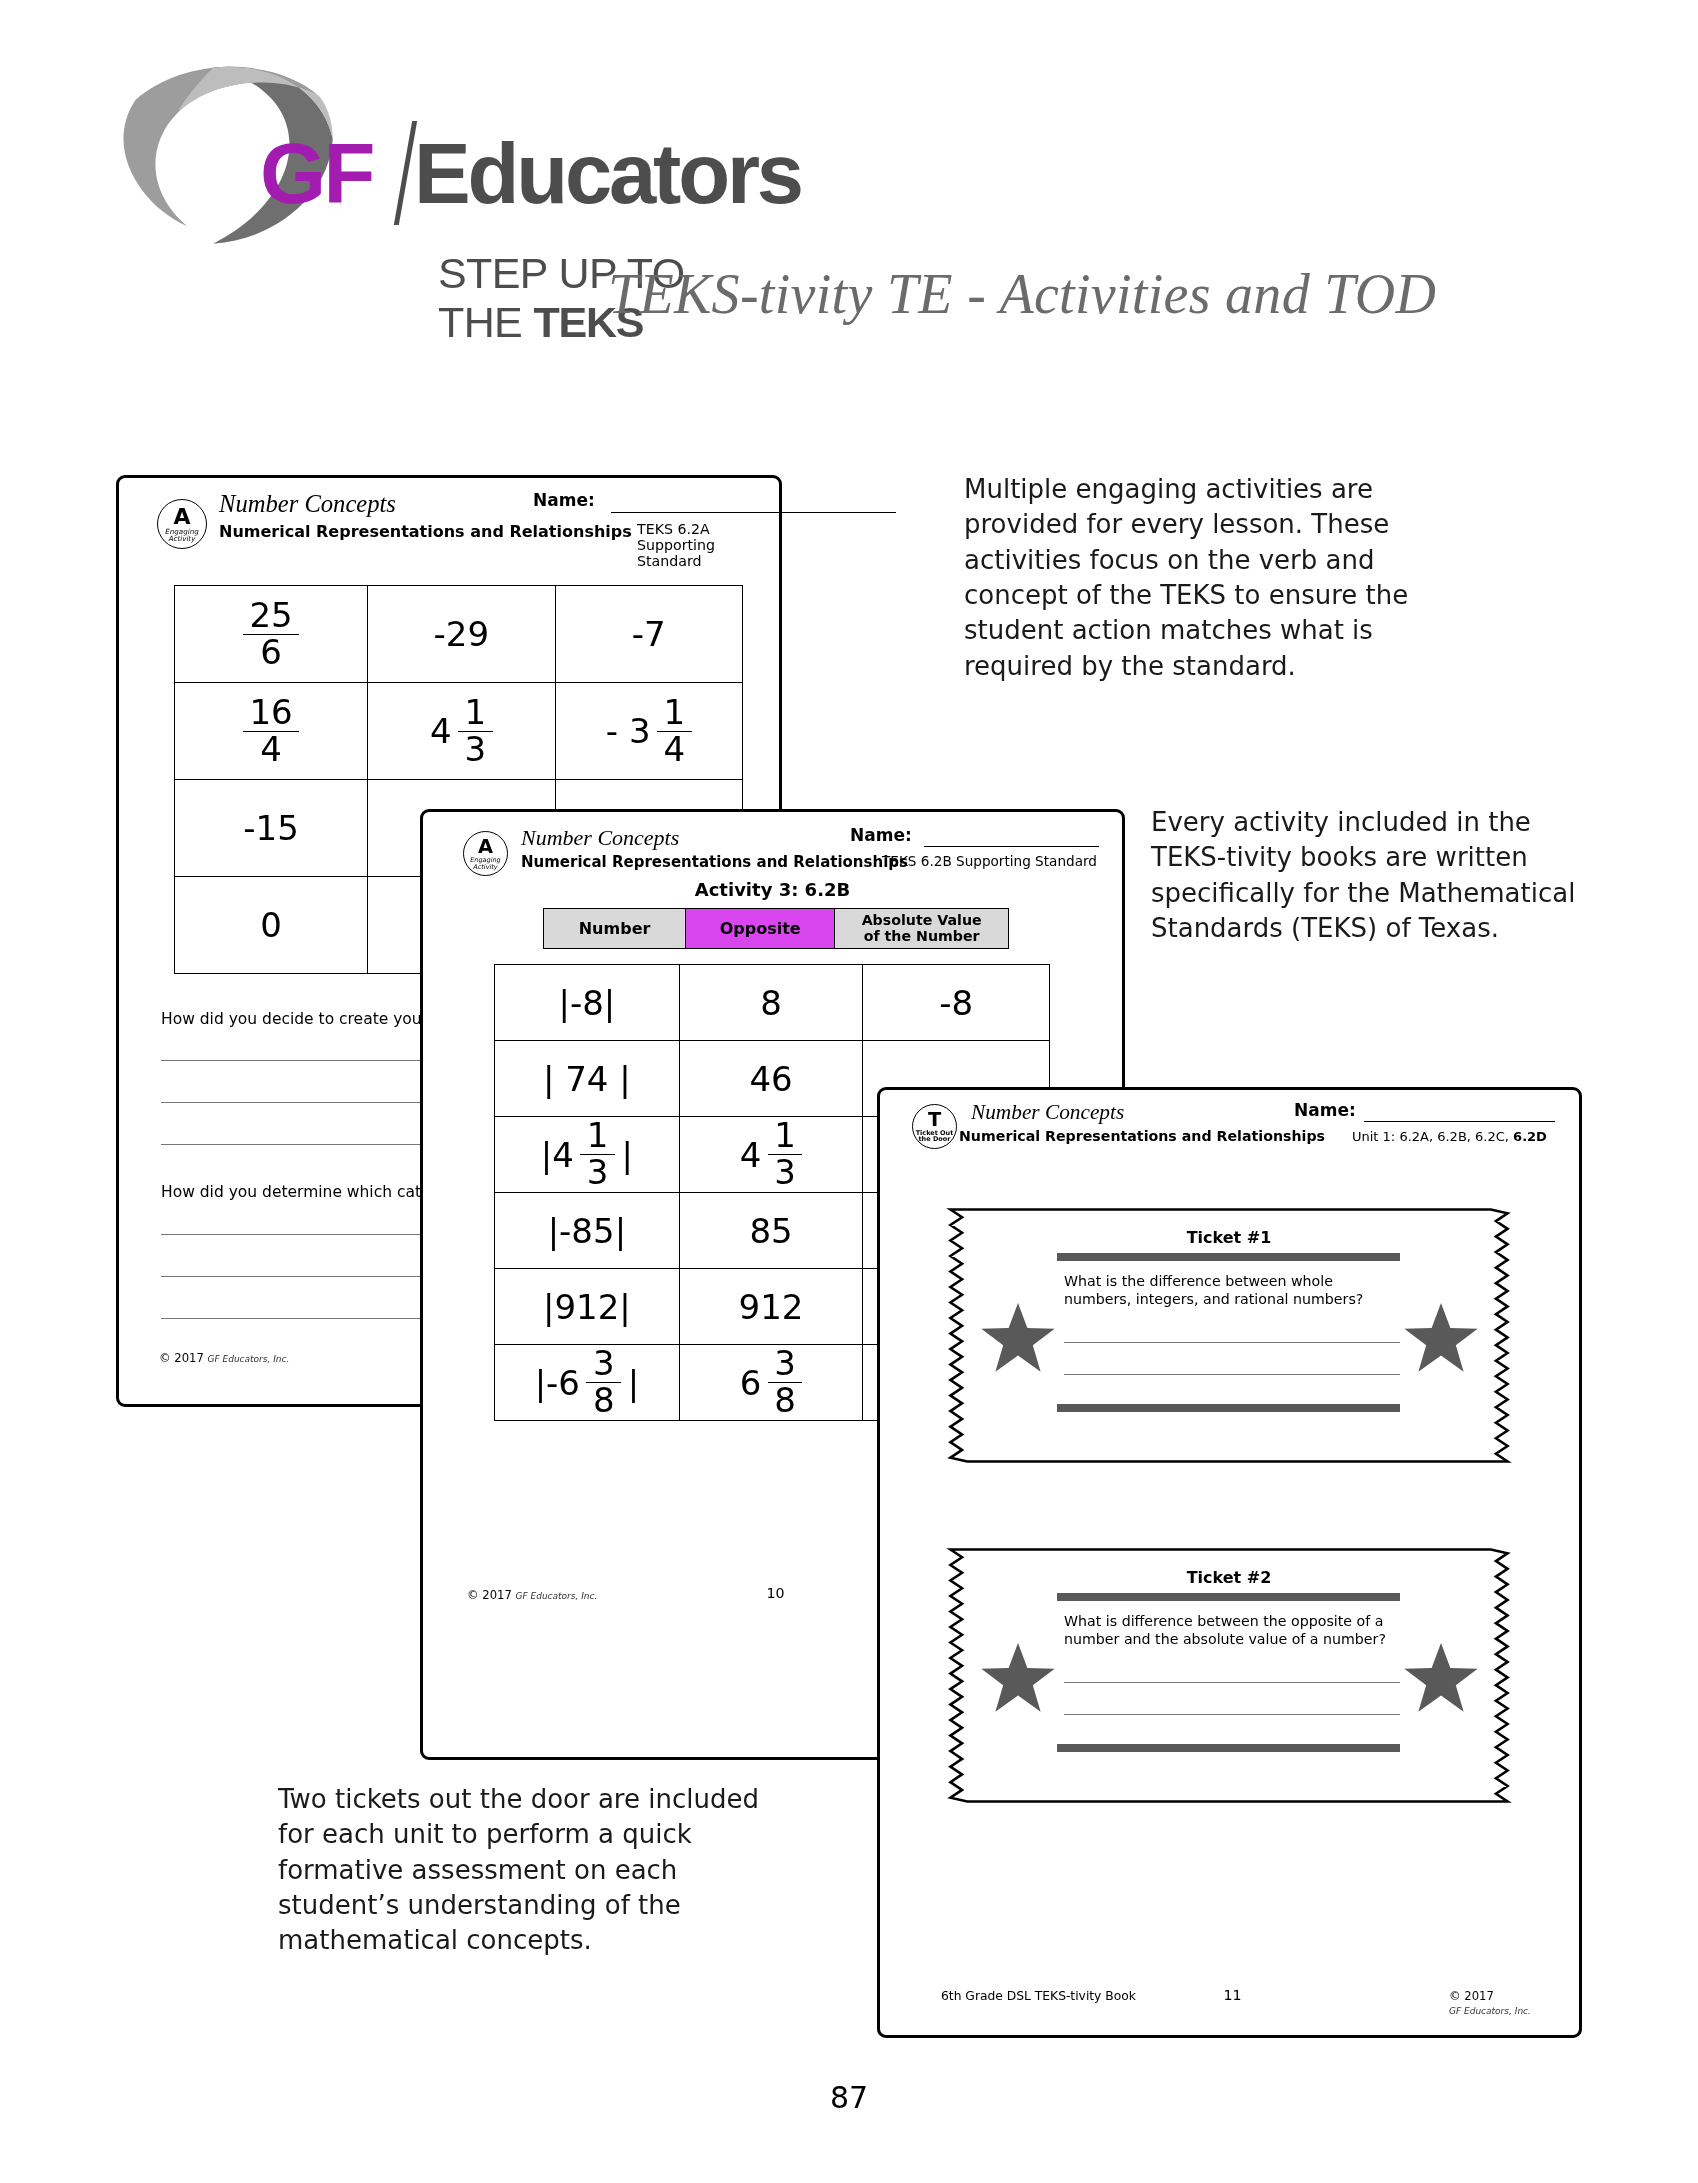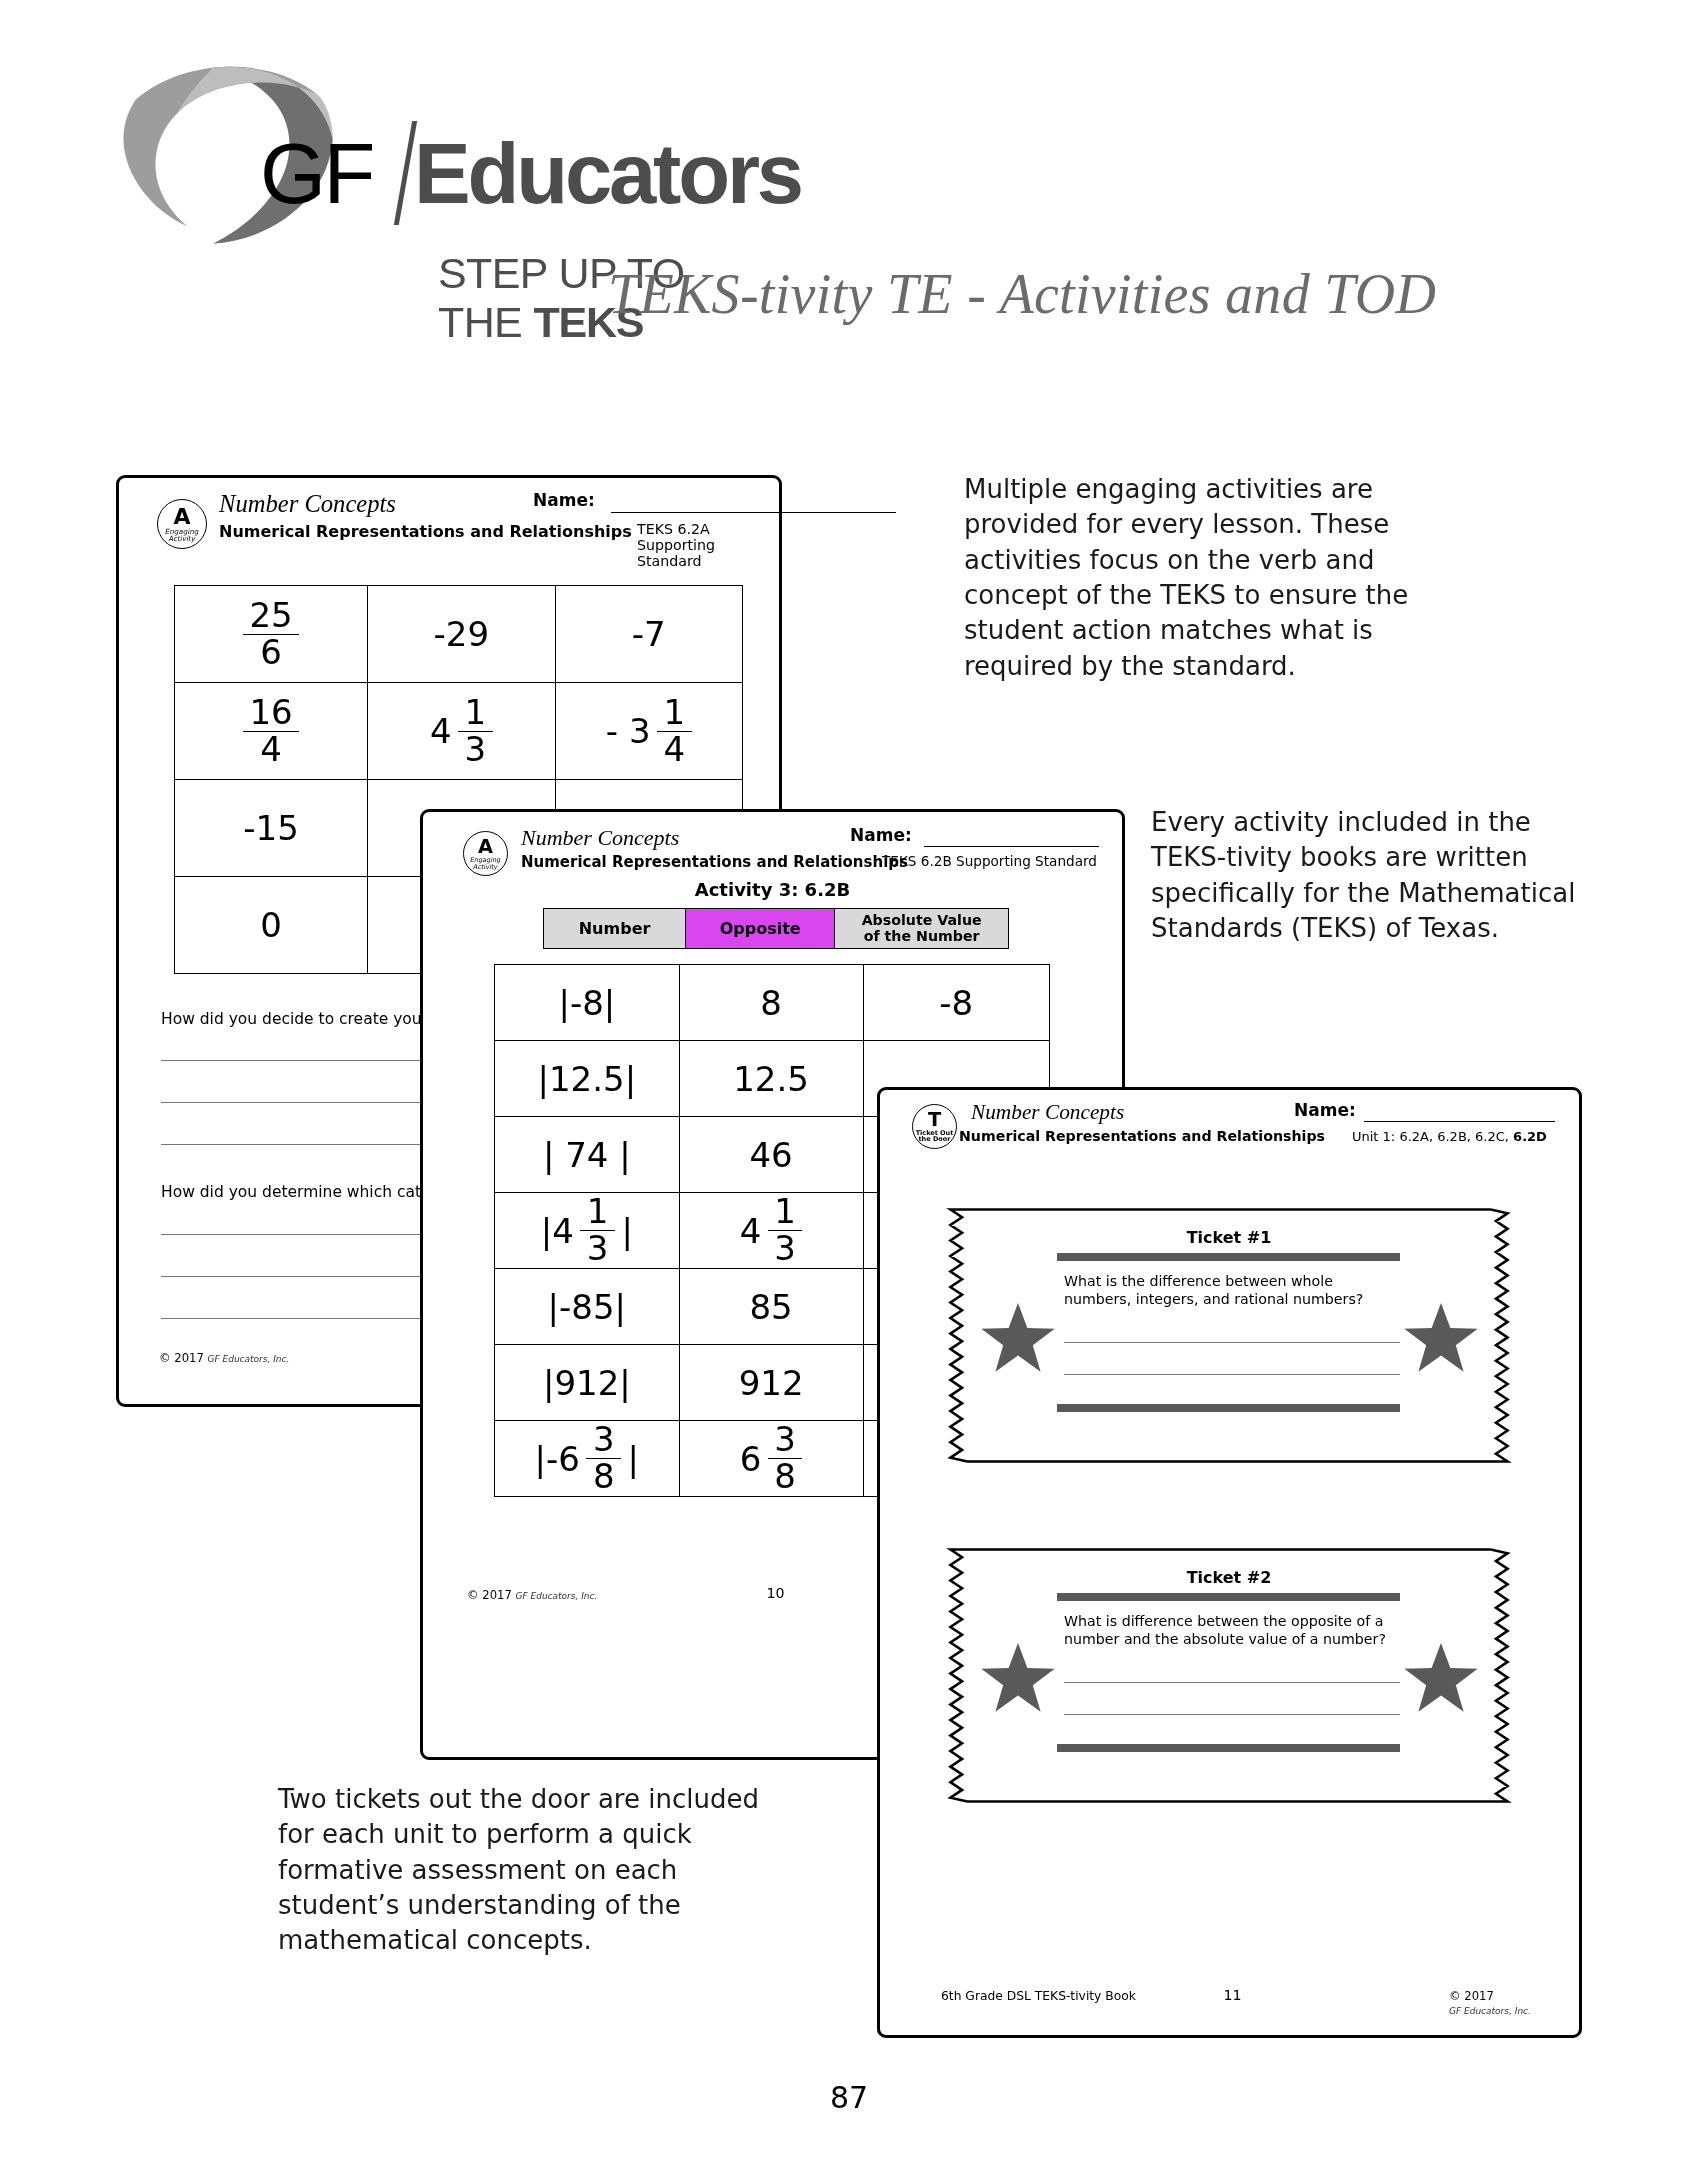--- a/index.html
+++ b/index.html
@@ -10,22 +10,22 @@
     color:#000;
     position:relative;
     overflow:hidden;
   }
   
   .logo-wrap { position:absolute; left:116px; top:61px; width:621px; height:168px; }
   .logo-shield { position:absolute; left:0; top:0; }
   .logo-gf {
     position:absolute; left:144px; top:113px;
     font-family:"Liberation Sans", sans-serif;
-    font-weight:normal; font-size:85px; letter-spacing:-2.6px;
-    color:#000000;
+    font-weight:bold; font-size:85px; letter-spacing:-2.6px;
+    color:#a21caf;
     transform:translateY(-50%);
   }
   .logo-bar {
     position:absolute; left:287px; top:60px; width:5.2px; height:104px;
     background:#4d4d4d; transform:skewX(-10deg);
   }
   .logo-educators {
     position:absolute; left:298px; top:113px;
     font-family:"Liberation Sans", sans-serif;
     font-weight:bold; font-size:85px; letter-spacing:-3.2px;
@@ -234,25 +234,20 @@
     </tr>
   </tbody>
     </table>
 
   <table class="grid" style="position:absolute; left:71px; top:152px; width:556px;">
     <tbody>
         <tr style="height:76px;">
       <td style="width:184px;">|-8|</td>
       <td class="dashcol" style="width:184px;">8</td>
       <td style="width:188px;">-8</td>
-    </tr>
-    <tr style="height:76px;">
-      <td>|12.5|</td>
-      <td class="dashcol">12.5</td>
-      <td></td>
     </tr>
     <tr style="height:76px;">
       <td>| 74 |</td>
       <td class="dashcol">46</td>
       <td></td>
     </tr>
     <tr style="height:76px;">
       <td>
         <span class="mixed">
               <span>|4</span>

